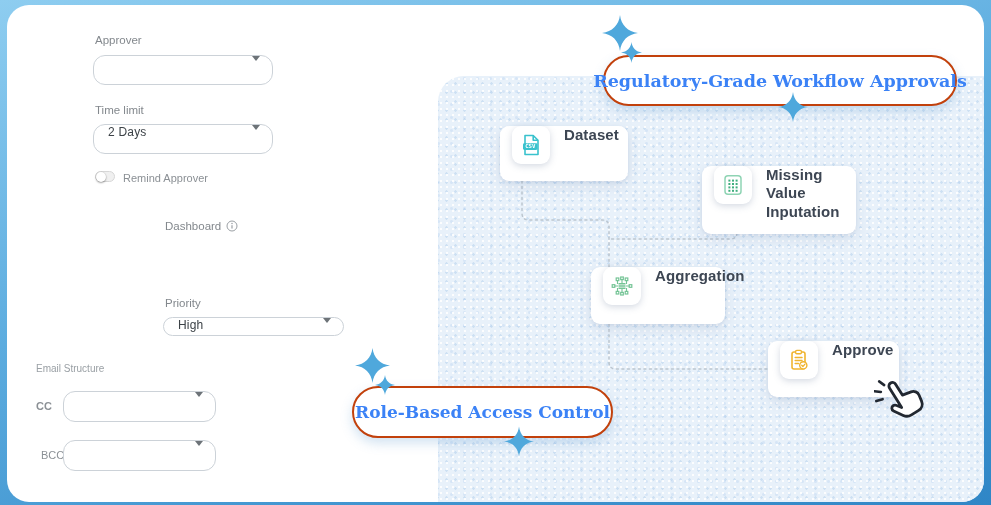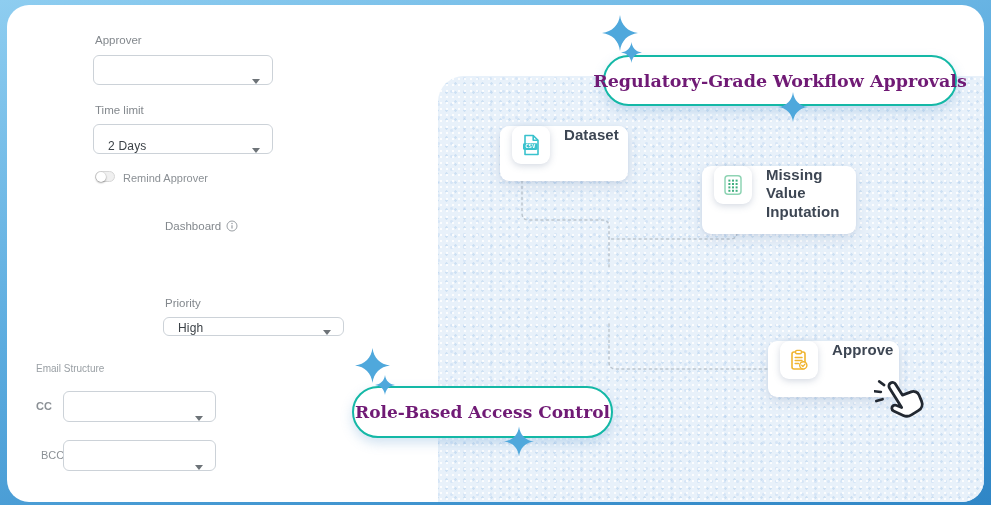--- a/index.html
+++ b/index.html
@@ -9,22 +9,22 @@
     position:relative; overflow:hidden;
     background:linear-gradient(165deg,#8ecdf0 0%,#5cacdf 45%,#2f86c6 100%);
   }
   .card {
     position:absolute; left:7px; top:5px; right:7px; bottom:3px;
     background:#ffffff; border-radius:22px; overflow:hidden;
   }
   
   .flabel { position:absolute; font-size:11.5px; color:#83888d; }
   .select {
-    position:absolute; background:#fff; border:1px solid #ccd2d8; border-radius:6px;
-    display:flex; align-items:flex-end; padding:0 12px 0 14px; cursor:pointer;
+    position:absolute; background:#fff; border:1px solid #ccd2d8; border-radius:12px;
+    display:flex; align-items:flex-start; padding:0 12px 0 14px; cursor:pointer;
   }
   .select .val { flex:1; font-size:12px; color:#3c4247; font-weight:500; letter-spacing:.2px;
     white-space:nowrap; overflow:hidden; }
   .caret { width:0; height:0; border-left:4px solid transparent; border-right:4px solid transparent;
     border-top:5px solid #6d7378; flex:0 0 auto; }
   .toggle {
     position:absolute; width:20px; height:11px; border-radius:6px;
     background:#f0f0f0; border:1px solid #d7d7d7; cursor:pointer;
   }
   .toggle .knob {
@@ -54,24 +54,24 @@
     width:38px; height:38px; border-radius:9px; background:#fff; flex:0 0 auto;
     box-shadow:0 2px 7px rgba(100,120,150,.28);
     display:flex; align-items:center; justify-content:center;
   }
   .node .nlabel {
     margin-left:14px; font-size:15px; font-weight:700; color:#3d4653; line-height:1.22;
     letter-spacing:.1px;
   }
   
   .pill {
-    position:absolute; background:#fff; border:2px solid #14b8a6; border-radius:27px;
+    position:absolute; background:#fff; border:2px solid #c2410c; border-radius:27px;
     display:flex; align-items:center; justify-content:center;
     box-shadow:0 5px 12px rgba(90,150,205,.28);
-    font-family:"DejaVu Serif","Liberation Serif",serif; font-weight:700; color:#701a75;
+    font-family:"DejaVu Serif","Liberation Serif",serif; font-weight:700; color:#3b82f6;
     white-space:nowrap; z-index:6;
   }
   .sparkle { position:absolute; z-index:7; }
   .hand { position:absolute; z-index:5; }
   .infoicon { display:inline-block; vertical-align:-2px; margin-left:5px; cursor:pointer; }
 </style>
 </head>
 <body>
 
 <div class="card">
@@ -157,20 +157,41 @@
               <rect x="14.6" y="13.4" width="2" height="2"></rect>
             <rect x="7.4" y="16.8" width="2" height="2"></rect>
               <rect x="11" y="16.8" width="2" height="2"></rect>
               <rect x="14.6" y="16.8" width="2" height="2"></rect>
           </g>
         </svg>
       </span>
       <span class="nlabel" style="width:94px;">Missing Value Inputation</span>
     </div>
 
+    <div class="node" style="left:153px; top:191px; width:134px; height:57px;">
+      <span class="tile">
+        <svg width="24" height="24" viewBox="0 0 24 24">
+          <g stroke="#74c495" stroke-width="1.1" fill="none">
+            <path d="M7.5 6.5 V10 M12 5.5 V9 M16.5 6.5 V10 M7.5 17.5 V14 M12 18.5 V15 M16.5 17.5 V14 M4.5 12 H8 M19.5 12 H16"></path>
+            <path d="M8.5 9.8 H15.5 M8.5 12 H15.5 M8.5 14.2 H15.5" stroke-width="1.5"></path>
+          </g>
+          <g fill="none" stroke="#74c495" stroke-width="1.2">
+            <rect x="6.2" y="4" width="2.6" height="2.6"></rect>
+              <rect x="10.7" y="3" width="2.6" height="2.6"></rect>
+              <rect x="15.2" y="4" width="2.6" height="2.6"></rect>
+            <rect x="6.2" y="17.4" width="2.6" height="2.6"></rect>
+              <rect x="10.7" y="18.4" width="2.6" height="2.6"></rect>
+              <rect x="15.2" y="17.4" width="2.6" height="2.6"></rect>
+            <rect x="2.2" y="10.7" width="2.6" height="2.6"></rect>
+              <rect x="19.2" y="10.7" width="2.6" height="2.6"></rect>
+          </g>
+        </svg>
+      </span>
+      <span class="nlabel">Aggregation</span>
+    </div>
 
     <div class="node" style="left:330px; top:265px; width:131px; height:56px;">
       <span class="tile">
         <svg width="24" height="24" viewBox="0 0 24 24">
           <rect x="5" y="4" width="13" height="17" rx="2" fill="none" stroke="#f0b42f" stroke-width="1.6"></rect>
           <rect x="8.6" y="2.4" width="5.8" height="3.4" rx="1.2" fill="#fff" stroke="#f0b42f" stroke-width="1.4"></rect>
           <path d="M8.2 9.5 H15 M8.2 12.5 H15 M8.2 15.5 H11.5" stroke="#f0b42f" stroke-width="1.5" stroke-linecap="round"></path>
           <circle cx="16.3" cy="17.3" r="3.6" fill="#fff" stroke="#f0b42f" stroke-width="1.4"></circle>
           <path d="M14.7 17.3 l1.2 1.2 l2.1 -2.4" fill="none" stroke="#f0b42f" stroke-width="1.3" stroke-linecap="round" stroke-linejoin="round"></path>
         </svg>

